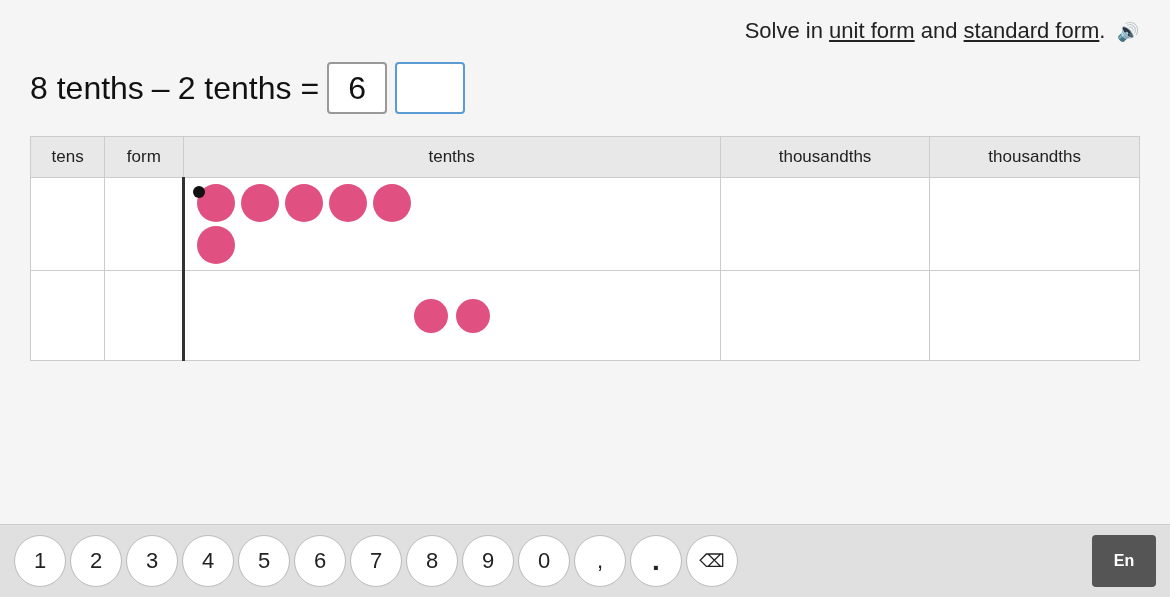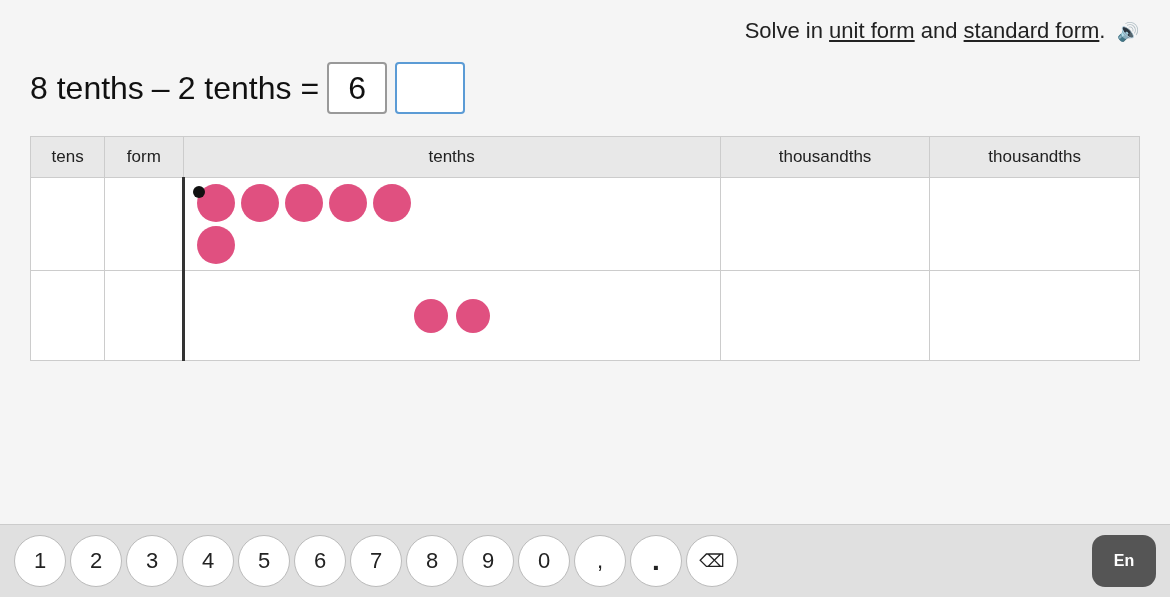--- a/index.html
+++ b/index.html
@@ -177,21 +177,21 @@
       justify-content: center;
       cursor: pointer;
       color: #222;
       flex-shrink: 0;
     }
 
     .key-btn-enter {
       margin-left: auto;
       width: 64px;
       height: 52px;
-      border-radius: 13px;
+      border-radius: 4px;
       border: none;
       background: #555;
       font-size: 16px;
       font-weight: bold;
       display: flex;
       align-items: center;
       justify-content: center;
       cursor: pointer;
       color: #fff;
       flex-shrink: 0;

